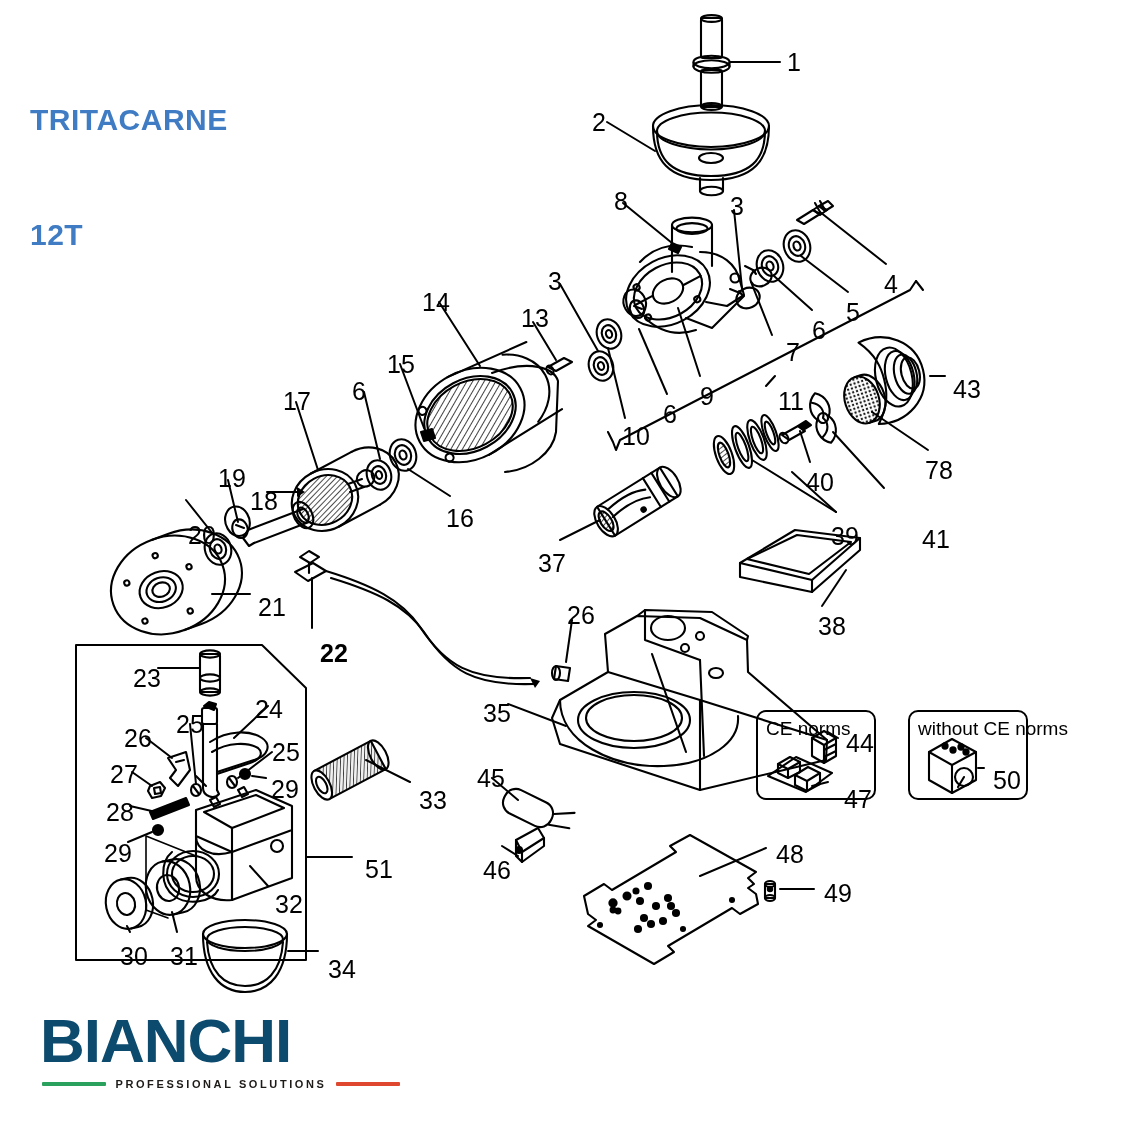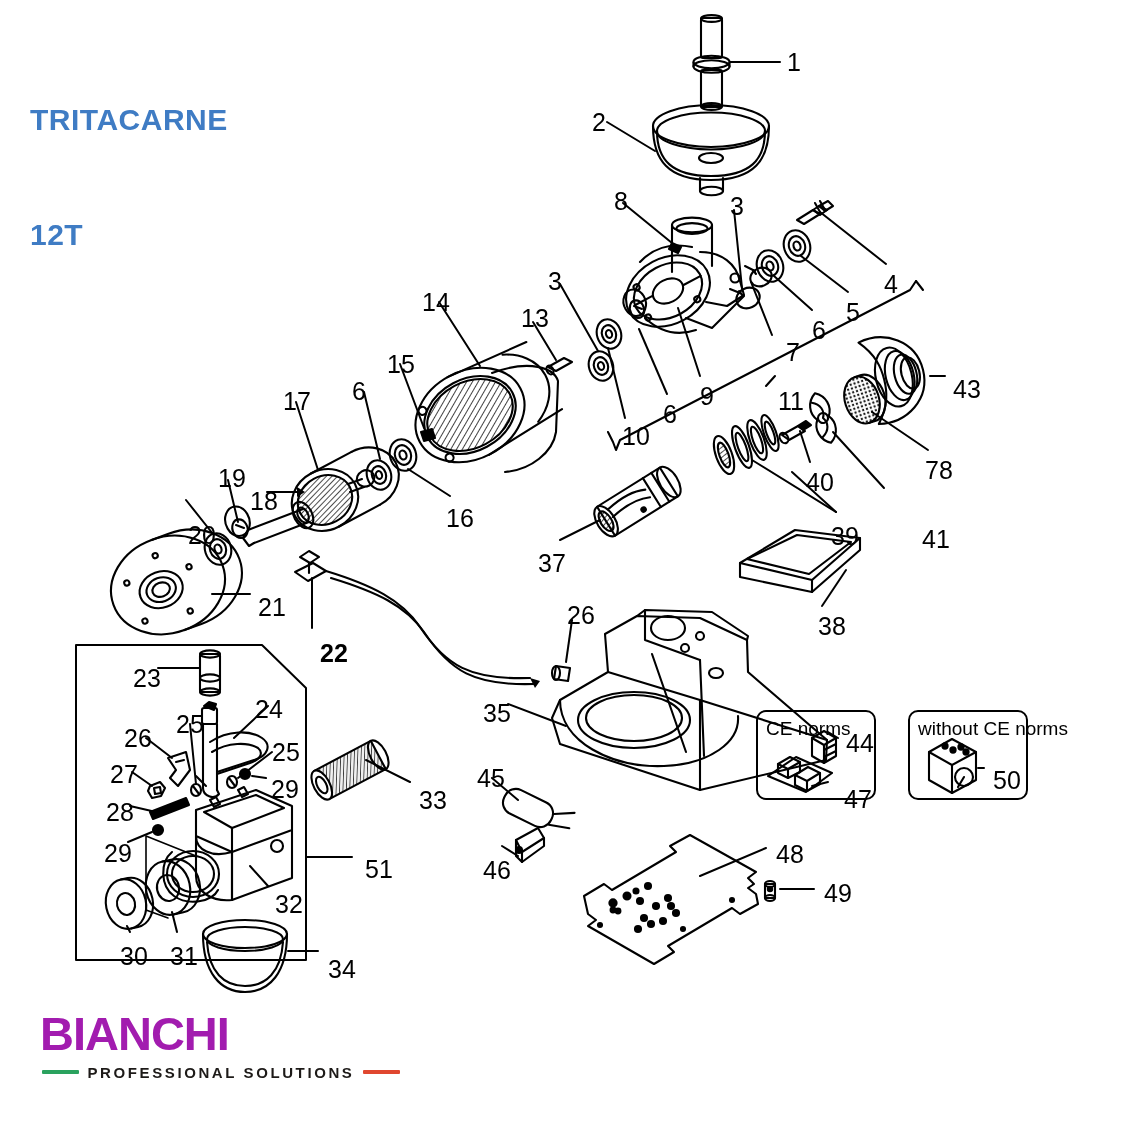--- a/index.html
+++ b/index.html
@@ -18,30 +18,30 @@
     font-size:30px;font-weight:bold;line-height:1.28;
     letter-spacing:.5px;
     color:#3f7cc4;
     white-space:pre;
   }
   .title-line{display:block;}
 
   
   .logo-block{position:absolute;left:40px;top:1012px;width:360px;}
   .logo-word{
-    font-size:47px;font-weight:bold;letter-spacing:-1px;
-    color:#a21caf;line-height:.95;
+    font-size:62px;font-weight:bold;letter-spacing:-1px;
+    color:#0c4a6e;line-height:.95;
     font-family:"Liberation Sans","DejaVu Sans",sans-serif;
   }
   .logo-sub-row{display:flex;align-items:center;gap:9px;margin-top:7px;margin-left:2px;}
   .flag-bar{height:4px;width:78px;border-radius:1px;}
   .flag-green{background:#2aa25e;}
   .flag-red{background:#e0472f;}
   .logo-sub{
-    font-size:15px;font-weight:bold;letter-spacing:2.6px;color:#1d1a18;
+    font-size:11px;font-weight:bold;letter-spacing:2.6px;color:#1d1a18;
     white-space:nowrap;
   }
 
   
   .callout{
     position:absolute;
     font-size:25px;
     font-weight:normal;
     color:#000;
     line-height:1;

